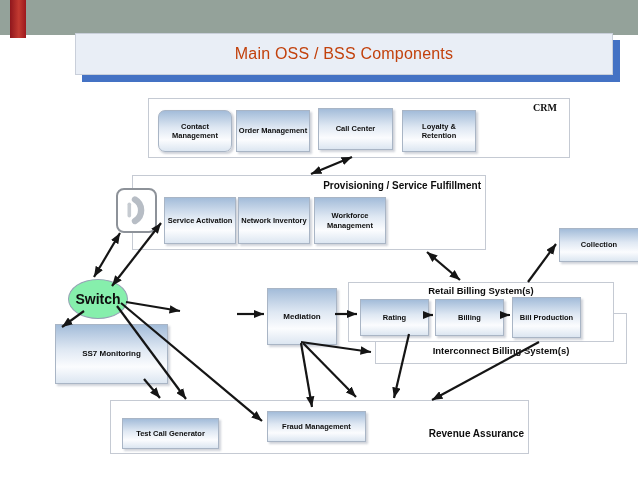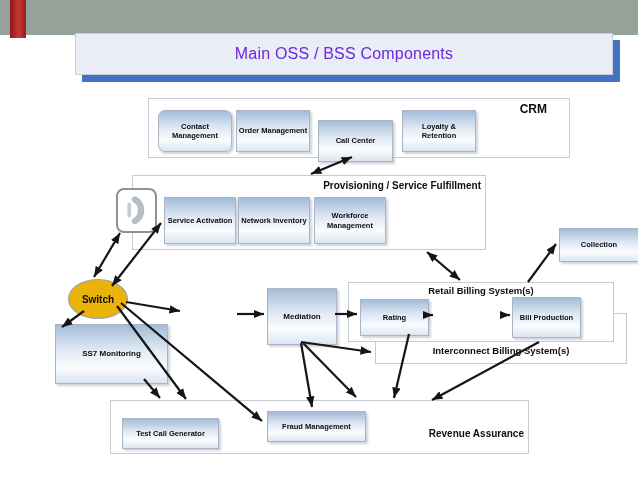--- a/index.html
+++ b/index.html
@@ -5,58 +5,58 @@
   html,body{margin:0;padding:0;background:#ffffff;}
   .slide{position:relative;width:638px;height:478px;background:#ffffff;overflow:hidden;
          font-family:"Liberation Sans", sans-serif;}
   .band{position:absolute;left:0;top:0;width:638px;height:35px;background:#94a29a;}
   .redbar{position:absolute;left:10px;top:0;width:16px;height:38px;
           background:linear-gradient(90deg,#8f161c,#c23a31 55%,#9c181d);}
   .titlebox{position:absolute;left:75px;top:33px;width:536px;height:40px;
             background:#e9eef6;border:1px solid #c9cfda;
             box-shadow:7px 7px 0 #4472c4;
             display:flex;align-items:center;justify-content:center;}
-  .titlebox span{font-size:16px;color:#6d28d9;letter-spacing:.2px;}
+  .titlebox span{font-size:16px;color:#c2410c;letter-spacing:.2px;}
   .group{position:absolute;background:#ffffff;border:1px solid #c5cad3;z-index:10;}
   .group-label{position:absolute;font-weight:bold;color:#0d0d0d;white-space:nowrap;}
   .node{position:absolute;z-index:20;
         background:linear-gradient(180deg,#a3bcd9 0%,#dfe8f3 42%,#fbfcfe 72%,#dce6f1 100%);
         border:1px solid #a9b5c5;box-shadow:1.5px 1.5px 2px rgba(120,130,150,.35);
         display:flex;align-items:center;justify-content:center;text-align:center;
         font-weight:bold;font-size:7.5px;line-height:1.25;color:#0d0d0d;padding:1px;}
   .ellipse{position:absolute;z-index:20;border-radius:50%;
-           background:#eab308;border:1px solid #95a2b4;
+           background:#86efac;border:1px solid #95a2b4;
            display:flex;align-items:center;justify-content:center;
-           font-weight:bold;font-size:10px;color:#0d0d0d;}
+           font-weight:bold;font-size:14px;color:#0d0d0d;}
   .phonebox{position:absolute;left:116px;top:188px;width:37px;height:41px;z-index:21;
             background:#ffffff;border:2px solid #8d9299;border-radius:8px;}
   .arrows{position:absolute;left:0;top:0;width:638px;height:478px;z-index:50;pointer-events:none;}
 </style>
 </head>
 <body>
 
 <div class="slide">
 
   <div class="band"></div>
   <div class="redbar"></div>
 
   <div class="titlebox">
     <span>Main OSS / BSS Components</span>
   </div>
 
   <div class="group" style="left:148px;top:98px;width:420px;height:58px;">
-    <span class="group-label" style="right:22px;top:3px;font-size:12px;">CRM</span>
+    <span class="group-label" style="right:12px;top:3px;font-size:10px;font-family:Liberation Serif, serif;">CRM</span>
   </div>
   <div class="node" style="left:158px;top:110px;width:70px;height:38px;border-radius:7px;">
     <span>Contact Management</span>
     </div>
   <div class="node" style="left:236px;top:110px;width:70px;height:38px;">
     <span>Order Management</span>
     </div>
-  <div class="node" style="left:318px;top:120px;width:71px;height:38px;">
+  <div class="node" style="left:318px;top:108px;width:71px;height:38px;">
     <span>Call Center</span>
     </div>
   <div class="node" style="left:402px;top:110px;width:70px;height:38px;">
     <span>Loyalty &amp; Retention</span>
     </div>
 
   <div class="group" style="left:132px;top:175px;width:352px;height:73px;">
     <span class="group-label" style="right:4px;top:4px;font-size:10px;">Provisioning / Service Fulfillment</span>
   </div>
   <div class="phonebox">
@@ -91,20 +91,23 @@
 
   <div class="group" style="left:375px;top:313px;width:250px;height:49px;z-index:9;">
     <span class="group-label" style="left:0;right:0;top:31px;text-align:center;font-size:9.5px;">Interconnect Billing System(s)</span>
   </div>
 
   <div class="group" style="left:348px;top:282px;width:264px;height:58px;z-index:11;">
     <span class="group-label" style="left:0;right:0;top:2px;text-align:center;font-size:9.5px;">Retail Billing System(s)</span>
   </div>
   <div class="node" style="left:360px;top:299px;width:65px;height:33px;">
     <span>Rating</span>
+    </div>
+  <div class="node" style="left:435px;top:299px;width:65px;height:33px;">
+    <span>Billing</span>
     </div>
   <div class="node" style="left:512px;top:297px;width:65px;height:37px;">
     <span>Bill Production</span>
     </div>
 
   <div class="group" style="left:110px;top:400px;width:417px;height:52px;">
     <span class="group-label" style="right:4px;top:3px;font-size:10px;margin-top:24px;">Revenue Assurance</span>
   </div>
   <div class="node" style="left:122px;top:418px;width:93px;height:27px;">
     <span>Test Call Generator</span>

